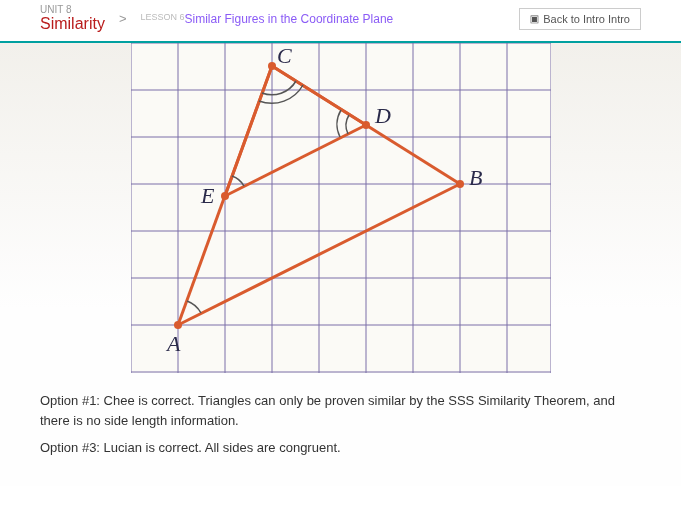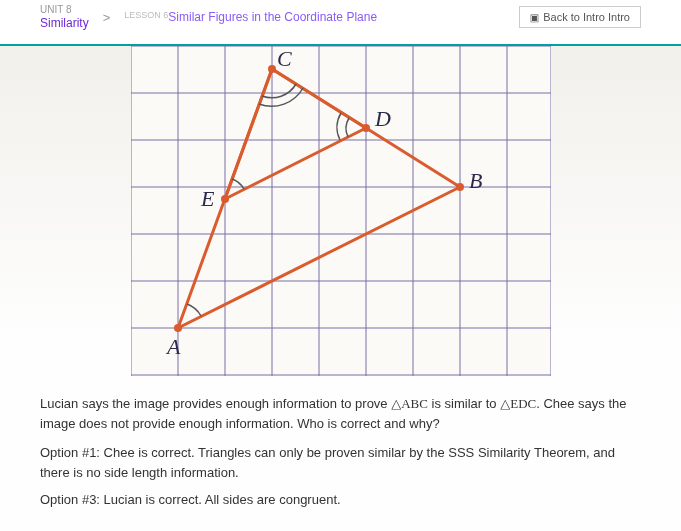--- a/index.html
+++ b/index.html
@@ -1,19 +1,19 @@
 <!DOCTYPE html>
 <html><head>
   <meta charset="utf-8">
   <style>
     * { box-sizing: border-box; margin: 0; padding: 0; }
     body { font-family: Arial, sans-serif; font-size: 13px; color: #333; background: #fff; width: 681px; }
-    .header { display: flex; align-items: center; padding: 4px 40px 14px; border-bottom: 2px solid #00a0a0; gap: 8px; }
+    .header { display: flex; align-items: center; padding: 4px 40px 8px; border-bottom: 2px solid #00a0a0; gap: 8px; }
     .breadcrumb-unit { color: #999; font-size: 10px; }
-    .breadcrumb-main { color: #6d28d9; font-size: 12px; text-align: center; }
+    .breadcrumb-main { color: #b91c1c; font-size: 16px; text-align: center; }
     .breadcrumb-sep { color: #999; margin: 0 6px; }
     .lesson-col { display: flex; flex-direction: row; }
     .lesson-label { color: #bbb; font-size: 9px; }
     .lesson-title { color: #8b5cf6; font-size: 12px; }
     .back-btn { margin-left: auto; border: 1px solid #ccc; padding: 4px 10px; font-size: 11px; color: #555; background: #fff; display: flex; align-items: center; gap: 4px; cursor: pointer; }
     .back-icon { font-size: 10px; }
     .content { padding: 0 40px 20px; background: linear-gradient(#f2f0eb, #fefefe 60%); }
     .figure { width: 420px; height: 330px; position: relative; margin: 0 auto 18px; }
     .grid { position: absolute; top: 0; left: 0; }
     .question { margin: 14px 0 10px; line-height: 1.5; }
@@ -106,20 +106,17 @@
       <g font-family="serif" font-style="italic" font-size="22" fill="#2a2a4a">
         <text x="36" y="308">A</text>
         <text x="338" y="142">B</text>
         <text x="146" y="20">C</text>
         <text x="244" y="80">D</text>
         <text x="70" y="160">E</text>
       </g>
     </svg>
   </div>
 
-  <p class="question">
-    <span>Lucian says the image provides enough information to prove </span><span class="math-tri">△ABC</span><span> is similar to </span><span class="math-tri">△EDC</span><span>. Chee says the image does not provide enough information. Who is correct and why?</span>
-  </p>
 
   <p class="option">Option #1: Chee is correct. Triangles can only be proven similar by the SSS Similarity Theorem, and there is no side length information.</p>
   <p class="option">Option #3: Lucian is correct. All sides are congruent.</p>
 
 </div>
 
 </body></html>

